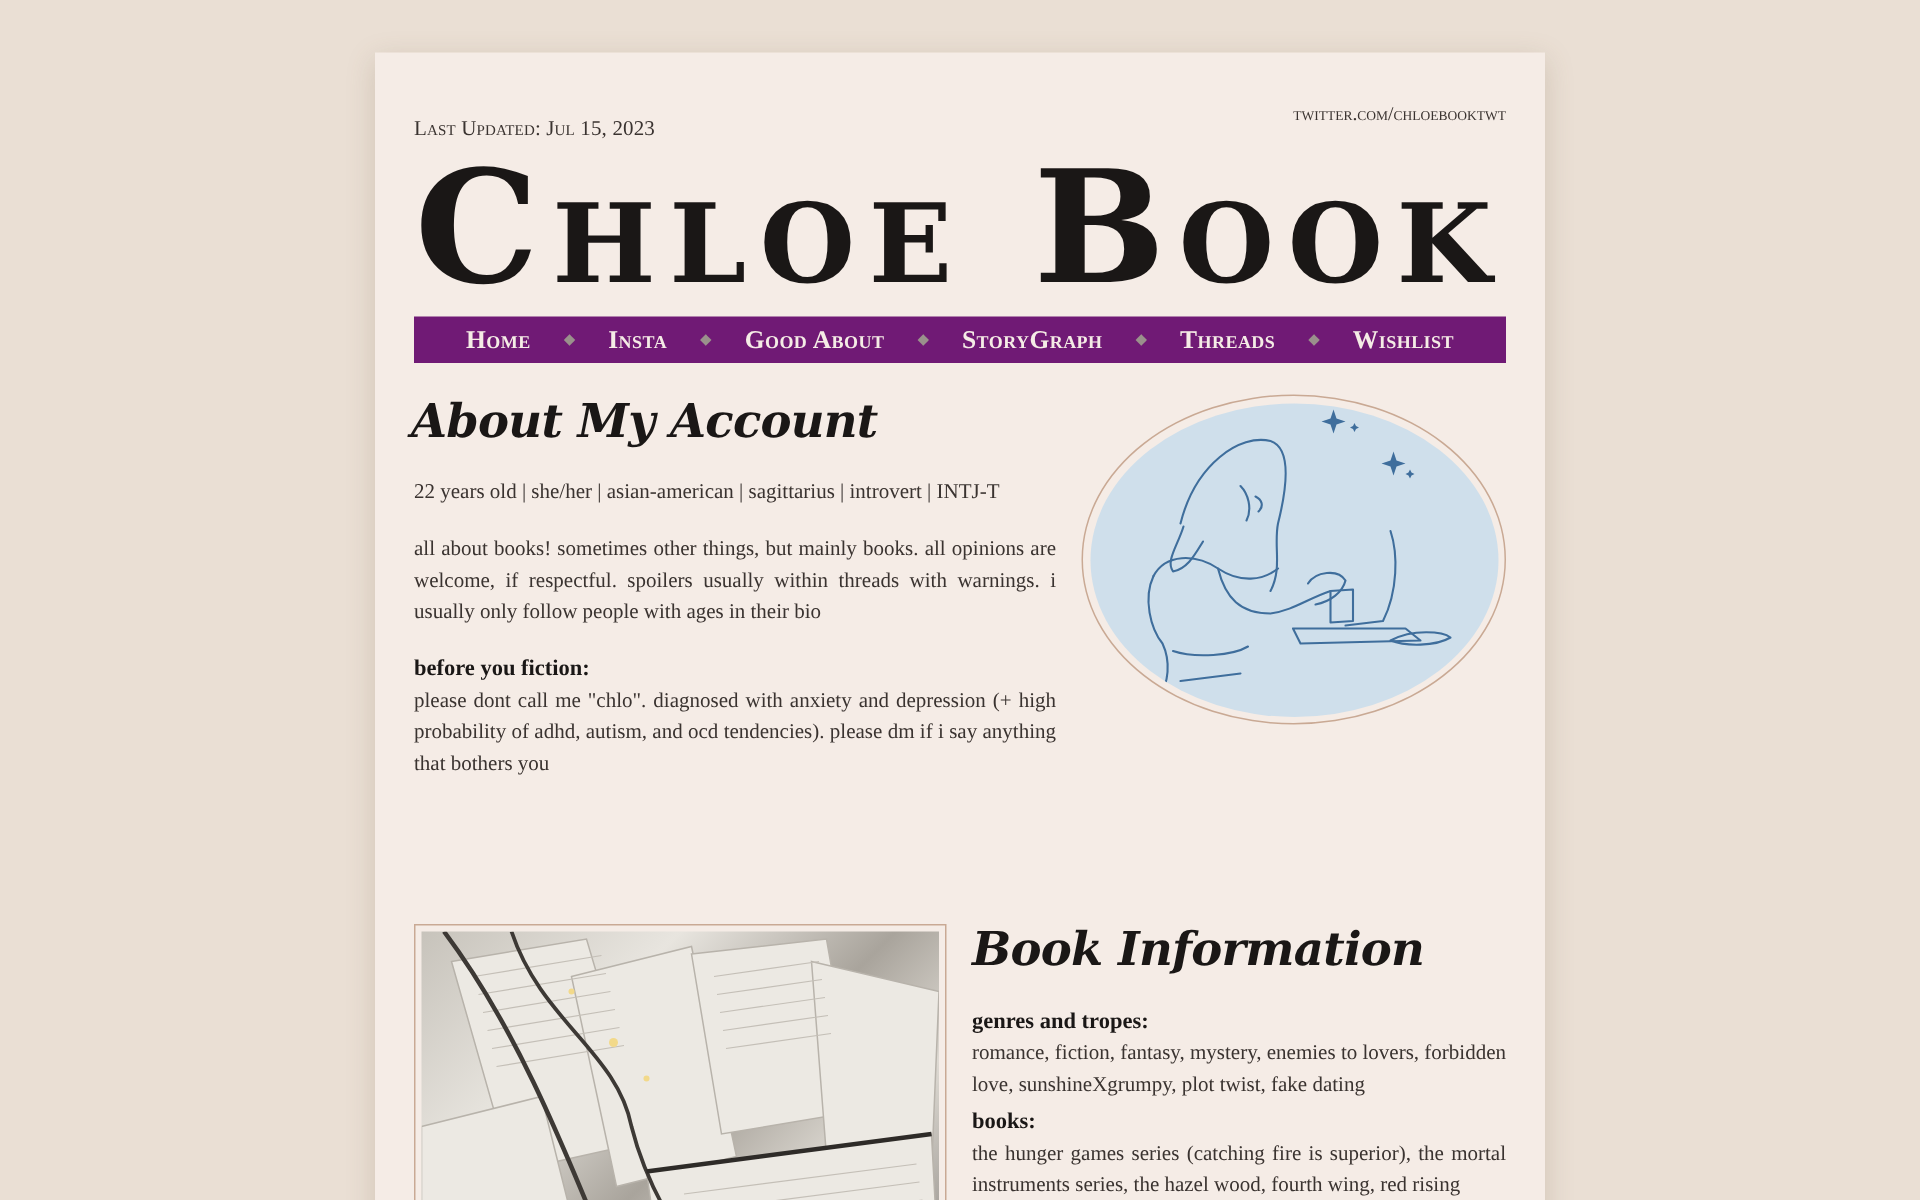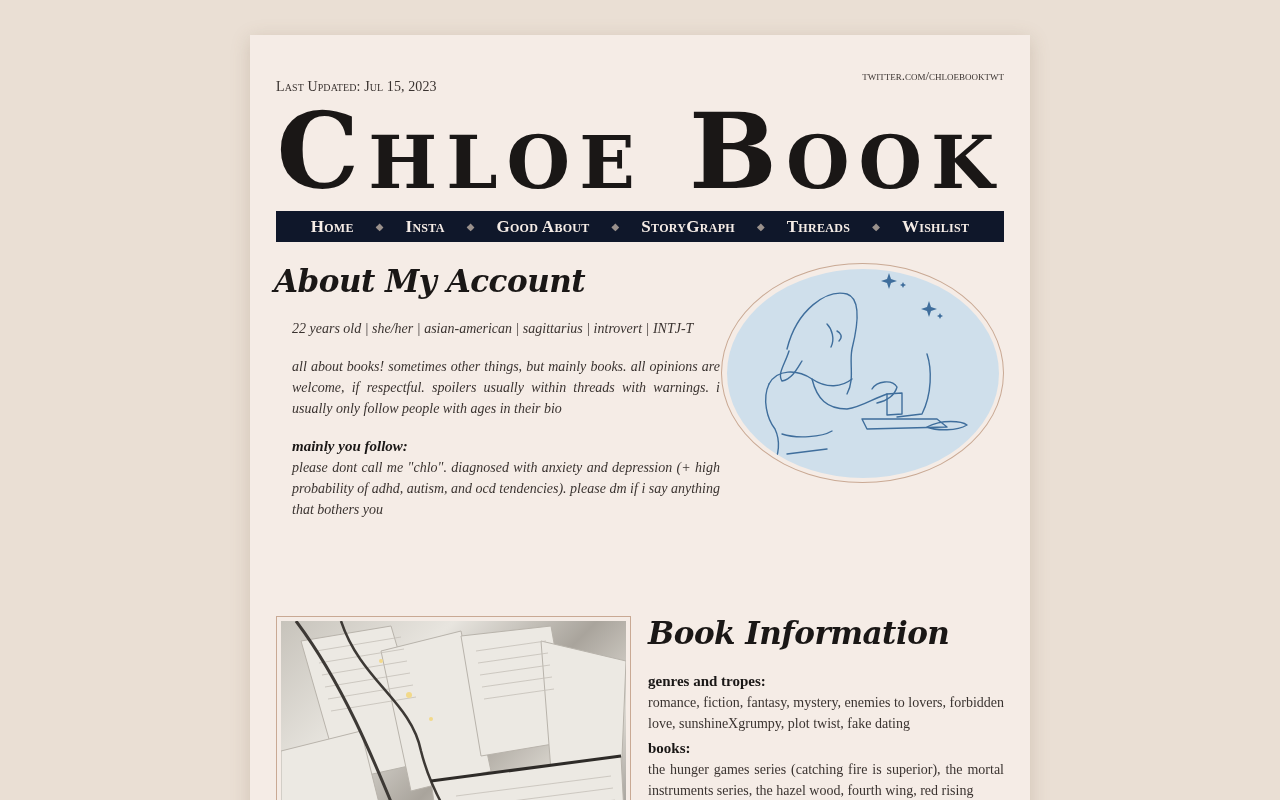--- a/index.html
+++ b/index.html
@@ -19,33 +19,33 @@
   .updated { position:absolute; left:0; top:11px; font-variant:small-caps; color:#3a3330; letter-spacing:0.1px; }
   .twitter { position:absolute; right:0; top:0; font-variant:small-caps; text-transform:lowercase; font-size:13px; color:#3a3330; text-decoration:none; }
   .title {
     position:absolute; top:62px; left:0; width:728px; text-align:center;
     font-family:"DejaVu Serif", "Liberation Serif", serif;
     font-weight:bold; font-variant:small-caps; font-size:104px; line-height:110px;
     letter-spacing:9px; color:#1a1716;
   }
   .nav {
     position:absolute; top:176px; left:0; width:728px; height:31px;
-    background:#0f172a; display:flex; justify-content:center; align-items:center;
+    background:#701a75; display:flex; justify-content:center; align-items:center;
   }
   .nav a {
     color:#f5ece6; text-decoration:none; font-weight:bold; font-variant:small-caps;
     font-size:17px; letter-spacing:0.3px; padding:0 4px;
   }
   .nav .sep { color:#9a918c; font-size:10px; margin:0 18px; }
   h2 {
     margin:0; font-family:"DejaVu Serif", "Liberation Serif", serif;
     font-style:italic; font-weight:bold; font-size:31px; color:#1a1716; letter-spacing:-0.5px;text-align:right;
   }
   .about-h { position:absolute; top:228px; left:-2px; }
-  .about-body { position:absolute; top:283px; left:16px; width:428px; font-size:14px; line-height:21px; text-align:justify;font-style:italic; }
+  .about-body { position:absolute; top:283px; left:0; width:428px; font-size:14px; line-height:21px; text-align:justify; }
   .about-body p { margin:0 0 17px 0; }
   .about-body .lbl { font-weight:bold; color:#1a1716; font-size:15px; display:block; margin-bottom:0; }
   .oval-wrap {
     position:absolute; top:228px; left:445px; width:283px; height:220px;
     border:1px solid #c9a994; border-radius:50%; box-sizing:border-box;
     display:flex; align-items:center; justify-content:center;
   }
   .oval {
     width:272px; height:209px; border-radius:50%; background:#cfdfeb; overflow:hidden; position:relative;
   }
@@ -88,21 +88,21 @@
       <span class="sep">◆</span>
       <a href="#">Wishlist</a>
     </nav>
 
     <h2 class="about-h">About My Account</h2>
 
     <div class="about-body">
       <p>22 years old | she/her | asian-american | sagittarius | introvert | INTJ-T</p>
       <p>all about books! sometimes other things, but mainly books. all opinions are welcome, if respectful. spoilers usually within threads with warnings. i usually only follow people with ages in their bio</p>
       <p>
-        <span class="lbl">mainly you follow:</span>
+        <span class="lbl">before you fiction:</span>
         <span>please dont call me "chlo". diagnosed with anxiety and depression (+ high probability of adhd, autism, and ocd tendencies). please dm if i say anything that bothers you</span>
       </p>
     </div>
 
     <div class="oval-wrap">
       <div class="oval" title="line drawing of a girl reading on her phone at a laptop">
         <svg width="272" height="209" viewBox="0 0 272 209">
           <g fill="none" stroke="#3f6e9c" stroke-width="1.4" stroke-linecap="round" stroke-linejoin="round">
             <path d="M60 80 C70 40 100 20 120 25 C135 30 130 60 125 80 C122 95 128 110 120 125"></path>
             <path d="M62 82 C58 95 50 105 55 112 C65 110 70 100 75 92"></path>

